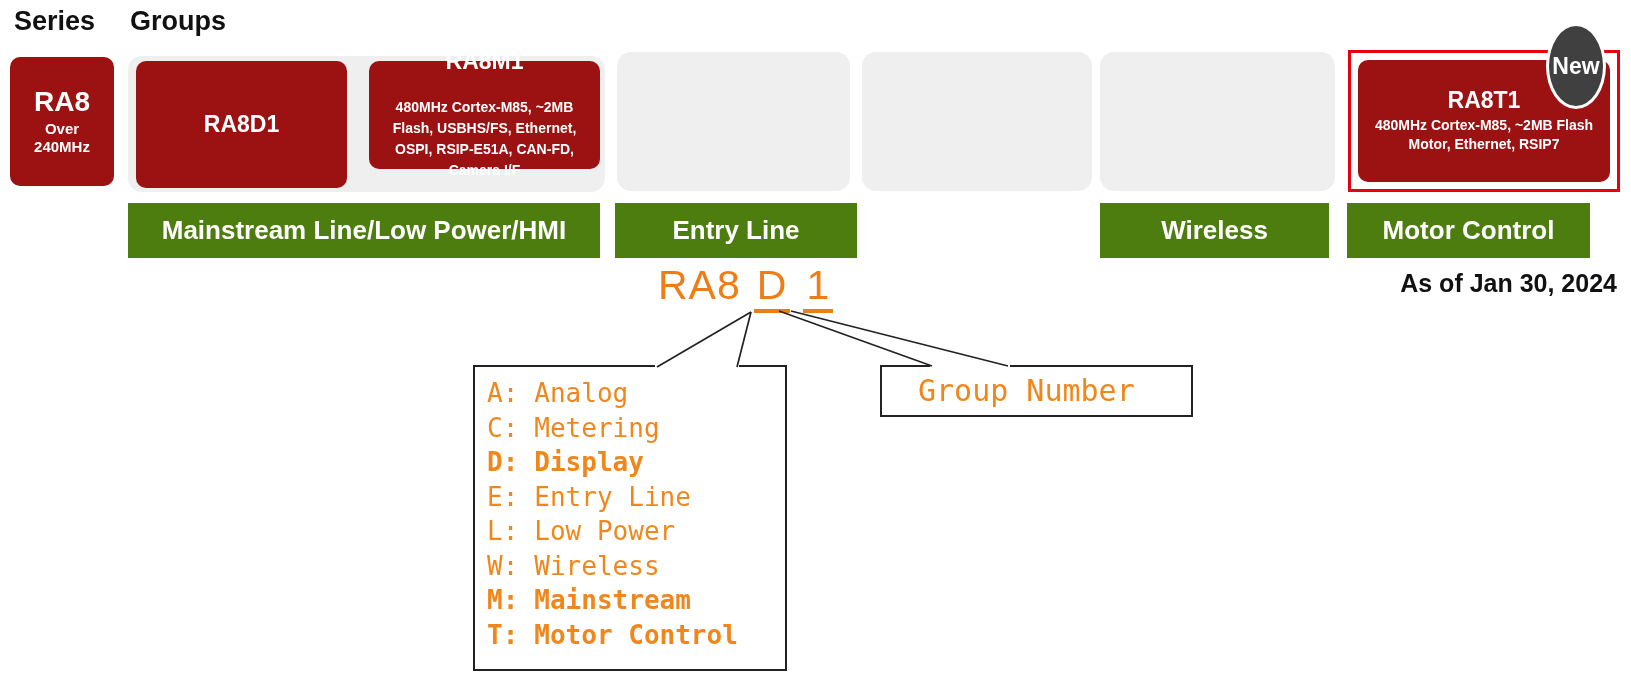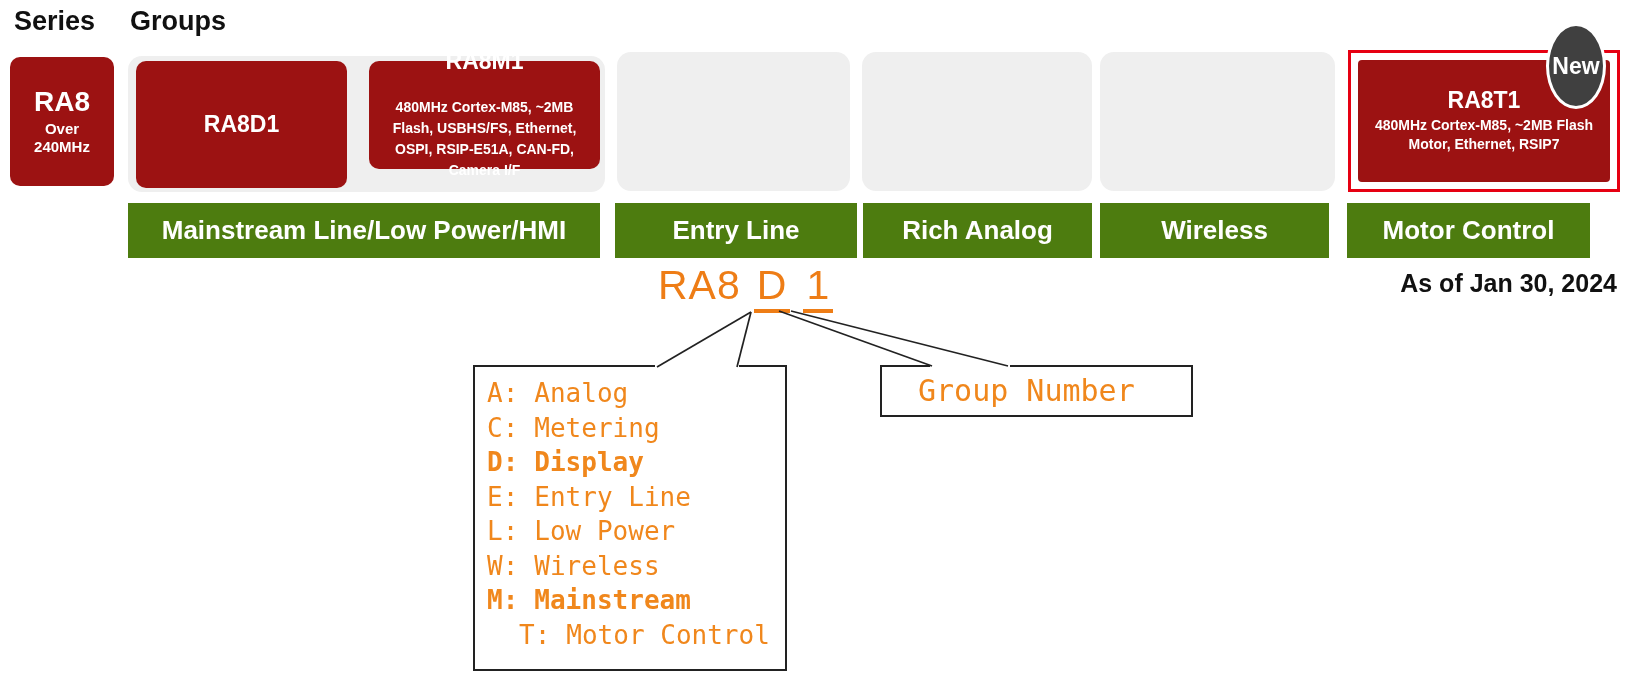--- a/index.html
+++ b/index.html
@@ -27,21 +27,21 @@
   #ra8m1-chip .chip-title { font-size:23px; margin-bottom:3px; }
   #ra8m1-chip .chip-specs { line-height:21px; }
 
   .placeholder { position:absolute; top:52px; height:139px; background:#efefef; border-radius:14px; }
   #entry-box    { left:617px;  width:233px; }
   #rich-box     { left:862px;  width:230px; }
   #wireless-box { left:1100px; width:235px; }
 
   #motor-outline { position:absolute; left:1348px; top:50px; width:272px; height:142px;
                    border:3px solid #e60012; background:transparent; }
-  #ra8t1-chip { left:1358px; top:60px; width:252px; height:122px; border-radius:4px; }
+  #ra8t1-chip { left:1358px; top:60px; width:252px; height:122px; border-radius:10px; }
   #ra8t1-chip .chip-title { font-size:23px; margin-bottom:3px; }
   #new-badge { position:absolute; left:1546px; top:23px; width:60px; height:86px;
                background:#404040; border:3px solid #fff; border-radius:50%;
                display:flex; align-items:center; justify-content:center;
                color:#fff; font-weight:bold; font-size:23px; z-index:6; }
 
   .gbar { position:absolute; top:203px; height:55px; background:#4d7c0f; color:#fff;
           display:flex; align-items:center; justify-content:center;
           font-weight:bold; font-size:26px; }
   #bar-mainstream { left:128px;  width:472px; }
@@ -106,39 +106,38 @@
     <div class="chip-title">RA8T1</div>
     <div class="chip-specs">480MHz Cortex-M85, ~2MB Flash Motor, Ethernet, RSIP7</div>
   </div>
 
   <div id="new-badge">
     <span>New</span>
   </div>
 
   <div class="gbar" id="bar-mainstream">Mainstream Line/Low Power/HMI</div>
   <div class="gbar" id="bar-entry">Entry Line</div>
-  <div class="gbar" id="bar-rich">Rich Analog</div>
   <div class="gbar" id="bar-wireless">Wireless</div>
   <div class="gbar" id="bar-motor">Motor Control</div>
 
   <div id="asof-note">As of Jan 30, 2024</div>
 
   <div id="part-number">
     <span class="pn-seg">RA8</span><span class="pn-seg pn-underlined">D</span><span class="pn-seg pn-underlined">1</span>
   </div>
 
   <div id="legend-box">
     <div class="lg-row"><span class="lg-code">A:</span><span class="lg-label">Analog</span></div>
     <div class="lg-row"><span class="lg-code">C:</span><span class="lg-label">Metering</span></div>
     <div class="lg-row" style="font-weight: bold;"><span class="lg-code">D:</span><span class="lg-label">Display</span></div>
     <div class="lg-row"><span class="lg-code">E:</span><span class="lg-label">Entry Line</span></div>
     <div class="lg-row"><span class="lg-code">L:</span><span class="lg-label">Low Power</span></div>
     <div class="lg-row"><span class="lg-code">W:</span><span class="lg-label">Wireless</span></div>
     <div class="lg-row" style="font-weight: bold;"><span class="lg-code">M:</span><span class="lg-label">Mainstream</span></div>
-    <div class="lg-row" style="font-weight: normal; margin-left: 32px;"><span class="lg-code">T:</span><span class="lg-label">Motor Control</span></div>
+    <div class="lg-row" style="font-weight: bold;"><span class="lg-code">T:</span><span class="lg-label">Motor Control</span></div>
   </div>
 
   <div id="group-number-box">
     <div class="gn-text">Group Number</div>
   </div>
 
   <svg id="callout-overlay" viewBox="0 0 1631 684">
     <rect x="655" y="363.5" width="84" height="5.5" fill="#ffffff"></rect>
     <rect x="930" y="363.5" width="80" height="5.5" fill="#ffffff"></rect>
     <line x1="751" y1="312" x2="657" y2="367" stroke="#222" stroke-width="1.7"></line>

